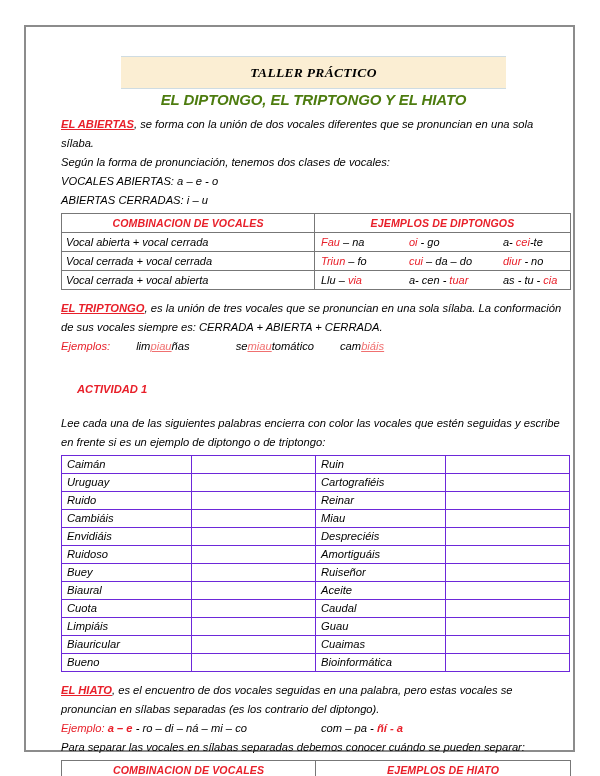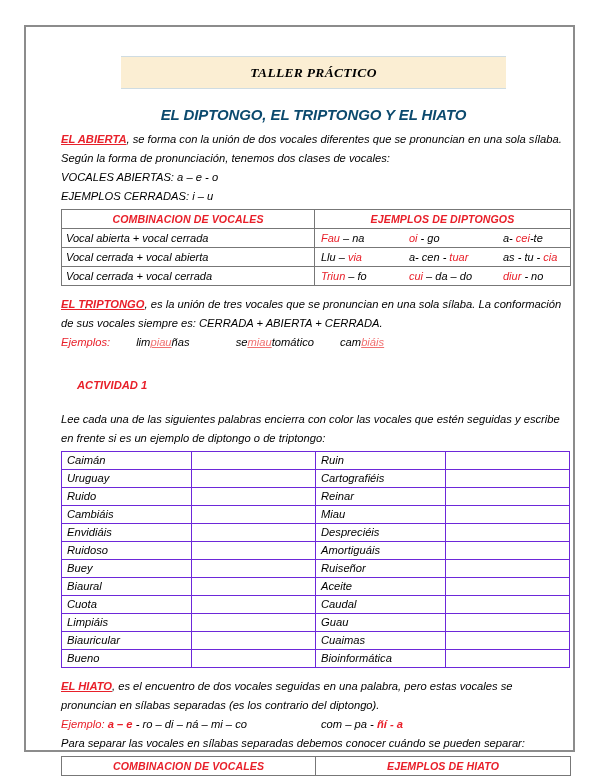--- a/index.html
+++ b/index.html
@@ -50,24 +50,24 @@
     font-family: "Liberation Serif", serif;
     font-weight: bold;
     font-size: 13.5px;
     letter-spacing: 0.3px;
     color: #000;
   }
 
   
   .main-heading {
     text-align: center;
-    color: #0c4a6e;
+    color: #4d7c0f;
     font-weight: bold;
     font-size: 15px;
-    margin-top: 17px;
+    margin-top: 2px;
     letter-spacing: -0.1px;
   }
 
   
   .body-area {
     padding: 0 21px 0 21px;
   }
   p.t {
     margin: 0;
     font-size: 11.2px;
@@ -156,55 +156,55 @@
     </div>
   </div>
 
   <div class="main-heading">EL DIPTONGO, EL TRIPTONGO Y EL  HIATO</div>
 
   <div class="body-area">
 
     <div class="sp-7"></div>
 
     <p class="t">
-      <span class="term">EL ABIERTA</span><span>, se forma con la unión de dos vocales diferentes que se pronuncian en una sola sílaba.</span>
+      <span class="term">EL ABIERTAS</span><span>, se forma con la unión de dos vocales diferentes que se pronuncian en una sola sílaba.</span>
     </p>
 
     <p class="t">Según la forma de pronunciación, tenemos dos clases de vocales:</p>
     <p class="t">VOCALES ABIERTAS:  a – e - o</p>
-    <p class="t">EJEMPLOS CERRADAS: i – u</p>
+    <p class="t">ABIERTAS CERRADAS: i – u</p>
 
     <div class="sp-3"></div>
 
     <table class="bordered">
       <colgroup>
             <col style="width:253px">
             <col style="width:256px">
           </colgroup>
       <tbody>
             <tr>
         <th>COMBINACION DE VOCALES</th>
         <th>EJEMPLOS DE DIPTONGOS</th>
       </tr>
       <tr>
         <td>Vocal abierta + vocal cerrada</td>
         <td class="ex-cell">
           <span class="e1"><span class="red">Fau</span><span> – na</span></span><span class="e2"><span class="red">oi</span><span> - go</span></span><span><span>a- </span><span class="red">cei</span><span>-te</span></span>
         </td>
       </tr>
       <tr>
+        <td>Vocal cerrada + vocal cerrada</td>
+        <td class="ex-cell">
+          <span class="e1"><span class="red">Triun</span><span> – fo</span></span><span class="e2"><span class="red">cui</span><span> – da – do</span></span><span><span class="red">diur</span><span> - no</span></span>
+        </td>
+      </tr>
+      <tr>
         <td>Vocal cerrada + vocal abierta</td>
         <td class="ex-cell">
           <span class="e1"><span>Llu – </span><span class="red">via</span></span><span class="e2"><span>a- cen - </span><span class="red">tuar</span></span><span><span>as - tu - </span><span class="red">cia</span></span>
-        </td>
-      </tr>
-      <tr>
-        <td>Vocal cerrada + vocal cerrada</td>
-        <td class="ex-cell">
-          <span class="e1"><span class="red">Triun</span><span> – fo</span></span><span class="e2"><span class="red">cui</span><span> – da – do</span></span><span><span class="red">diur</span><span> - no</span></span>
         </td>
       </tr>
     </tbody>
         </table>
 
     <div class="sp-9"></div>
 
     <p class="t">
       <span class="term">EL TRIPTONGO</span><span>, es la unión de tres vocales que se pronuncian en una sola sílaba. La conformación de sus vocales siempre es: CERRADA + ABIERTA + CERRADA.</span>
     </p>

